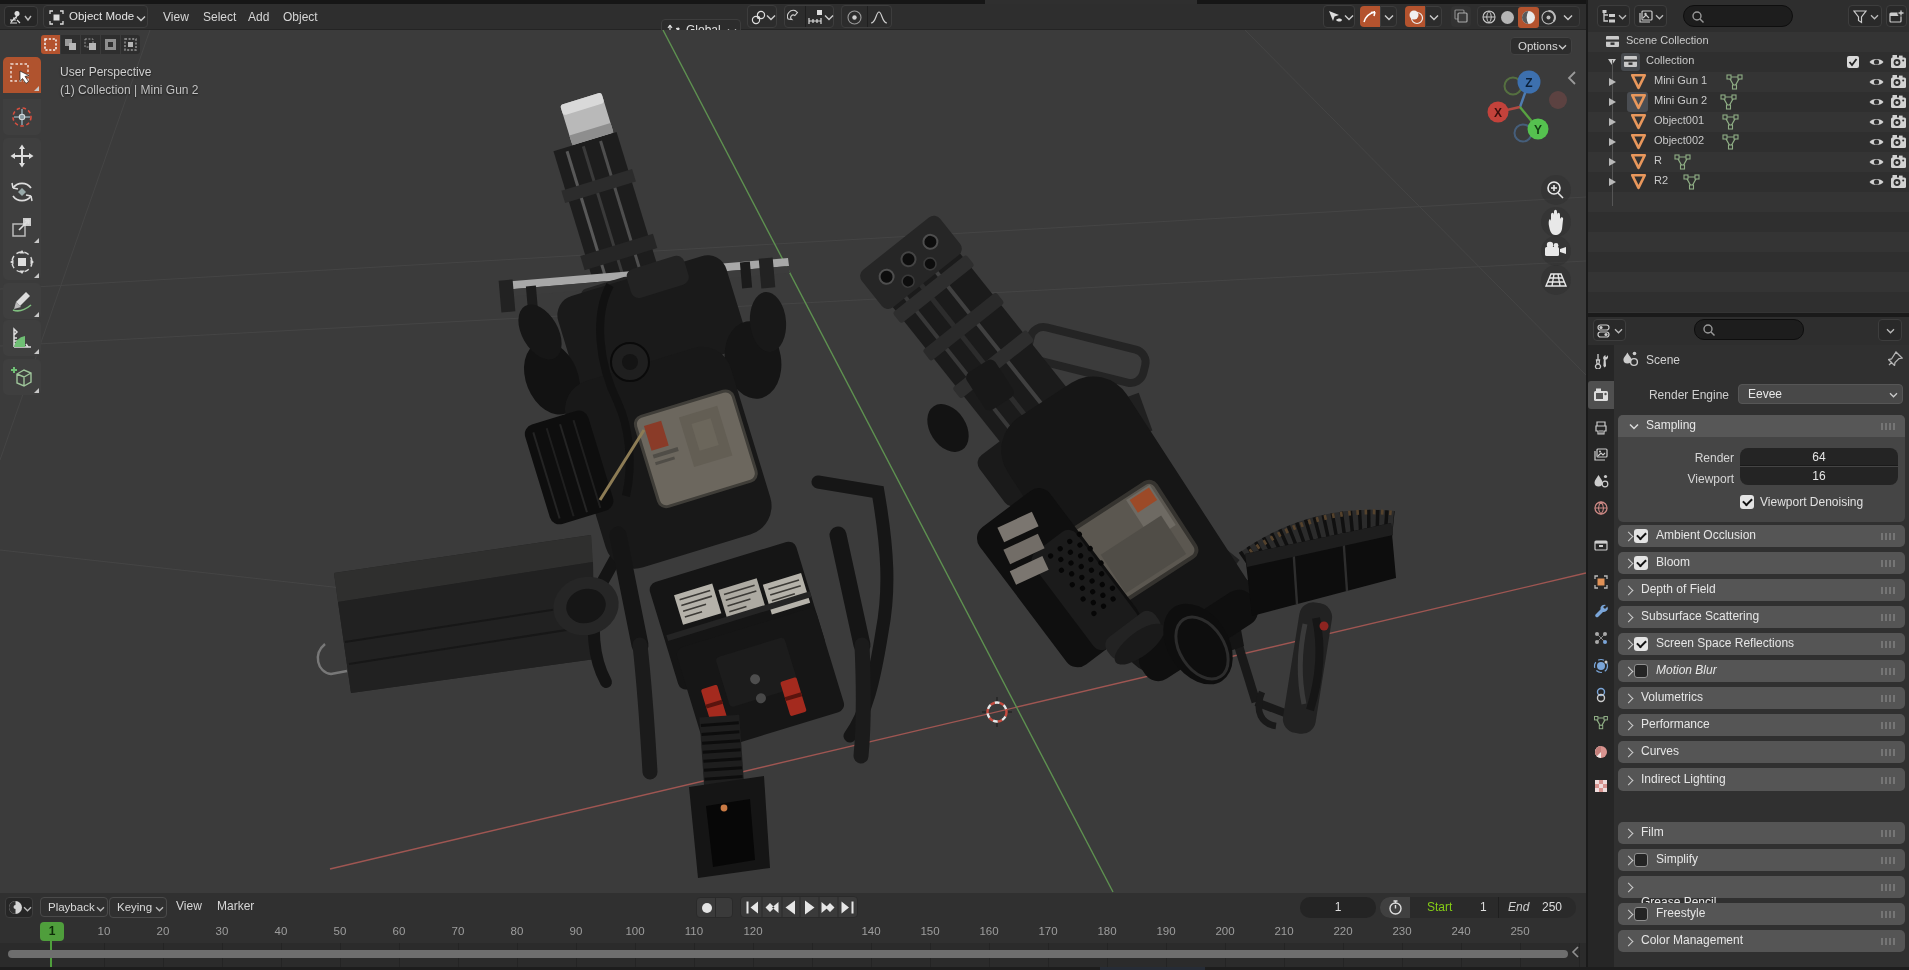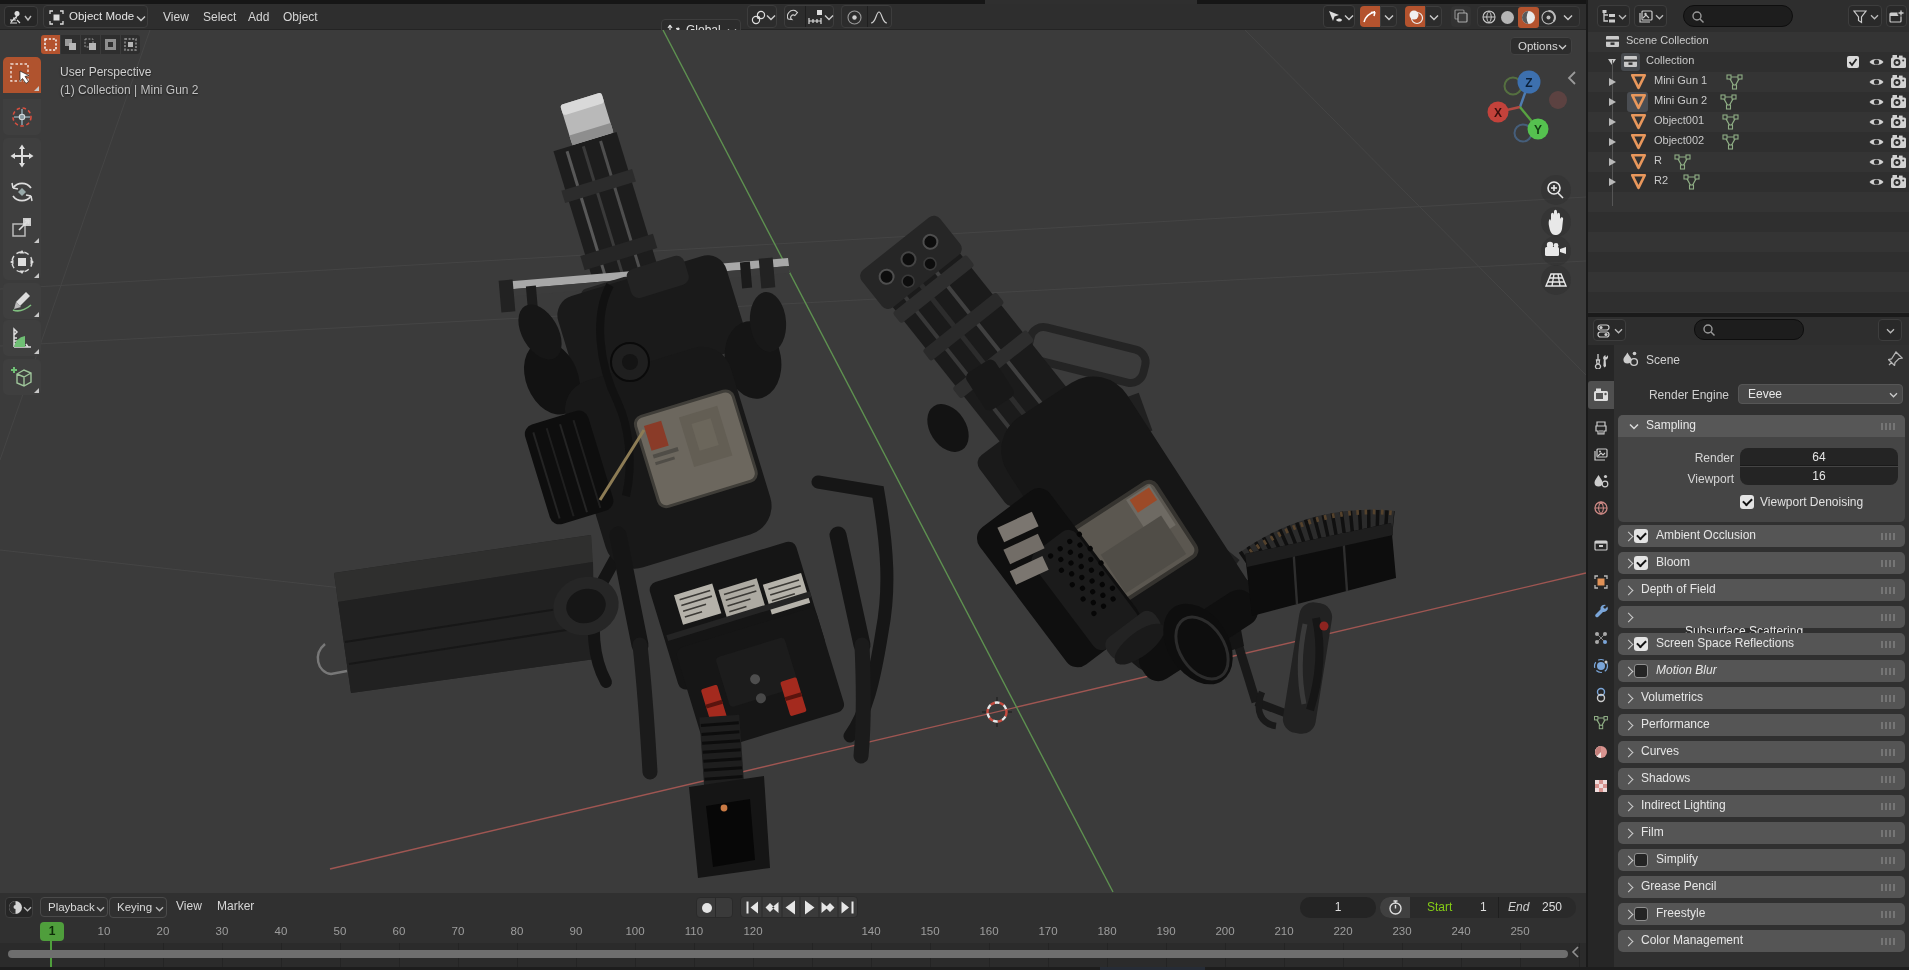--- a/index.html
+++ b/index.html
@@ -1075,21 +1075,21 @@
         <span class="abs" style="left:38px;top:3px;">Bloom</span>
         <span class="grip"></span>
       </div>
       <div class="abs phead" style="left:30px;top:262px;border-radius:5px;background:#555555;height:22px;">
         <span class="parrow"></span>
         <span class="abs" style="left:23px;top:3px;">Depth of Field</span>
         <span class="grip"></span>
       </div>
       <div class="abs phead" style="left:30px;top:289px;border-radius:5px;background:#555555;height:22px;">
         <span class="parrow"></span>
-        <span class="abs" style="left:23px;top:18px;margin-left:44px;">Subsurface Scattering</span>
+        <span class="abs" style="left:23px;top:3px;">Subsurface Scattering</span>
         <span class="grip"></span>
       </div>
       <div class="abs phead" style="left:30px;top:316px;border-radius:5px;background:#555555;height:22px;">
         <span class="parrow"></span>
         <div class="abs ck" style="left:16px;top:4px;"></div>
         <span class="abs" style="left:38px;top:3px;">Screen Space Reflections</span>
         <span class="grip"></span>
       </div>
       <div class="abs phead" style="left:30px;top:343px;border-radius:5px;background:#555555;height:22px;">
         <span class="parrow"></span>
@@ -1110,39 +1110,39 @@
       <div class="abs phead" style="left:30px;top:424px;border-radius:5px;background:#555555;height:22px;">
         <span class="parrow"></span>
         <span class="abs" style="left:23px;top:3px;">Curves</span>
         <span class="grip"></span>
       </div>
       <div class="abs phead" style="left:30px;top:451px;border-radius:5px;background:#555555;height:22px;">
         <span class="parrow"></span>
         <span class="abs" style="left:23px;top:3px;">Shadows</span>
         <span class="grip"></span>
       </div>
-      <div class="abs phead" style="left:30px;top:478px;border-radius:5px;background:#555555;height:22px;">
+      <div class="abs phead" style="left:30px;top:452px;border-radius:5px;background:#555555;height:22px;">
         <span class="parrow"></span>
         <span class="abs" style="left:23px;top:3px;">Indirect Lighting</span>
         <span class="grip"></span>
       </div>
       <div class="abs phead" style="left:30px;top:505px;border-radius:5px;background:#555555;height:22px;">
         <span class="parrow"></span>
         <span class="abs" style="left:23px;top:3px;">Film</span>
         <span class="grip"></span>
       </div>
       <div class="abs phead" style="left:30px;top:532px;border-radius:5px;background:#555555;height:22px;">
         <span class="parrow"></span>
         <div class="abs cko" style="left:16px;top:4px;"></div>
         <span class="abs" style="left:38px;top:3px;">Simplify</span>
         <span class="grip"></span>
       </div>
       <div class="abs phead" style="left:30px;top:559px;border-radius:5px;background:#555555;height:22px;">
         <span class="parrow"></span>
-        <span class="abs" style="left:23px;top:3px;">Grease Pencil</span>
+        <span class="abs" style="left:23px;top:19px;">Grease Pencil</span>
         <span class="grip"></span>
       </div>
       <div class="abs phead" style="left:30px;top:586px;border-radius:5px;background:#555555;height:22px;">
         <span class="parrow"></span>
         <div class="abs cko" style="left:16px;top:4px;"></div>
         <span class="abs" style="left:38px;top:3px;">Freestyle</span>
         <span class="grip"></span>
       </div>
       <div class="abs phead" style="left:30px;top:613px;border-radius:5px;background:#555555;height:22px;">
         <span class="parrow"></span>

